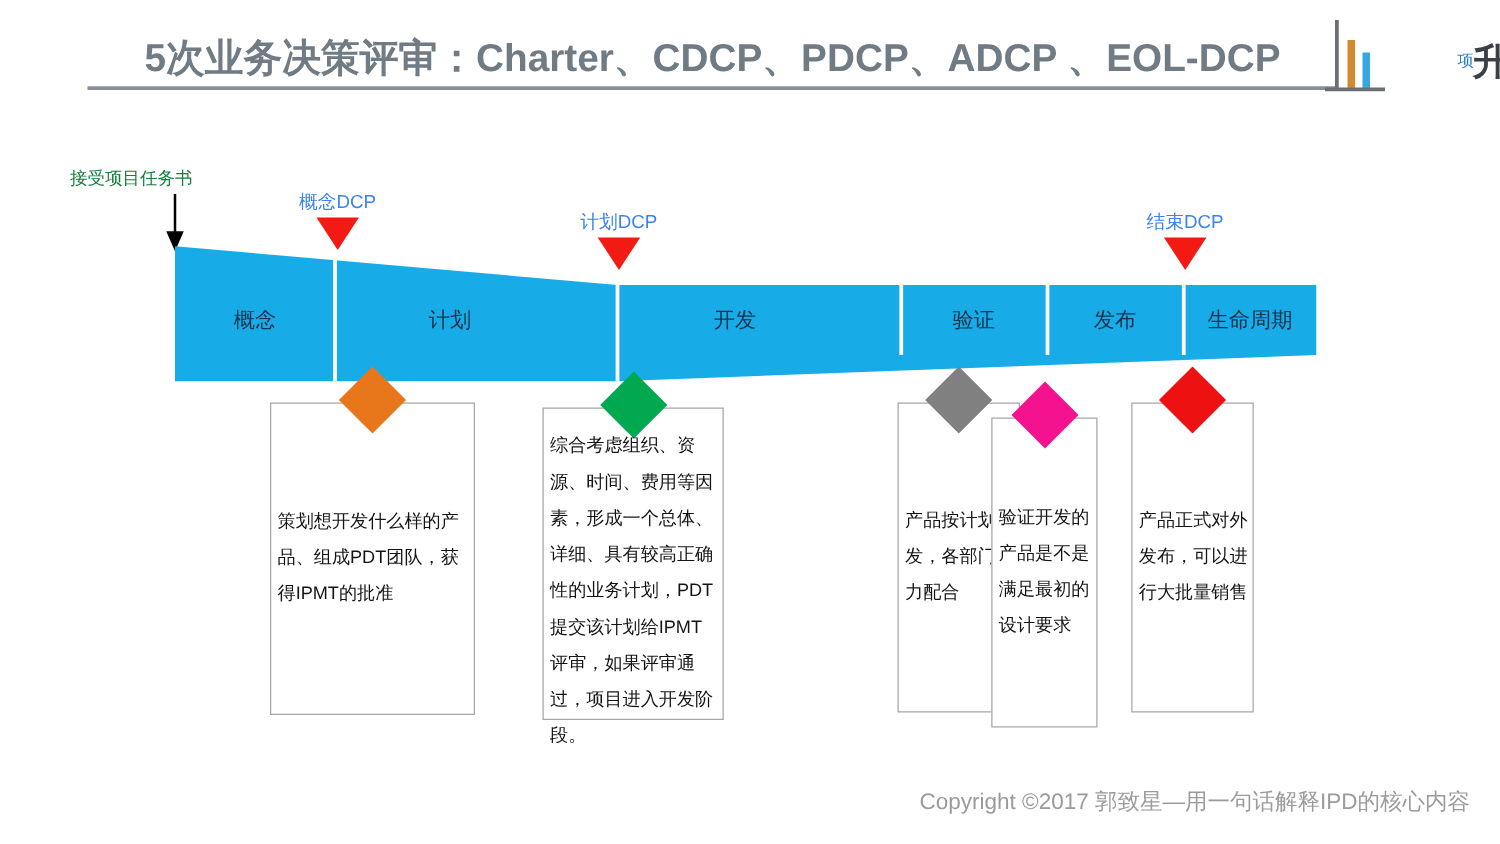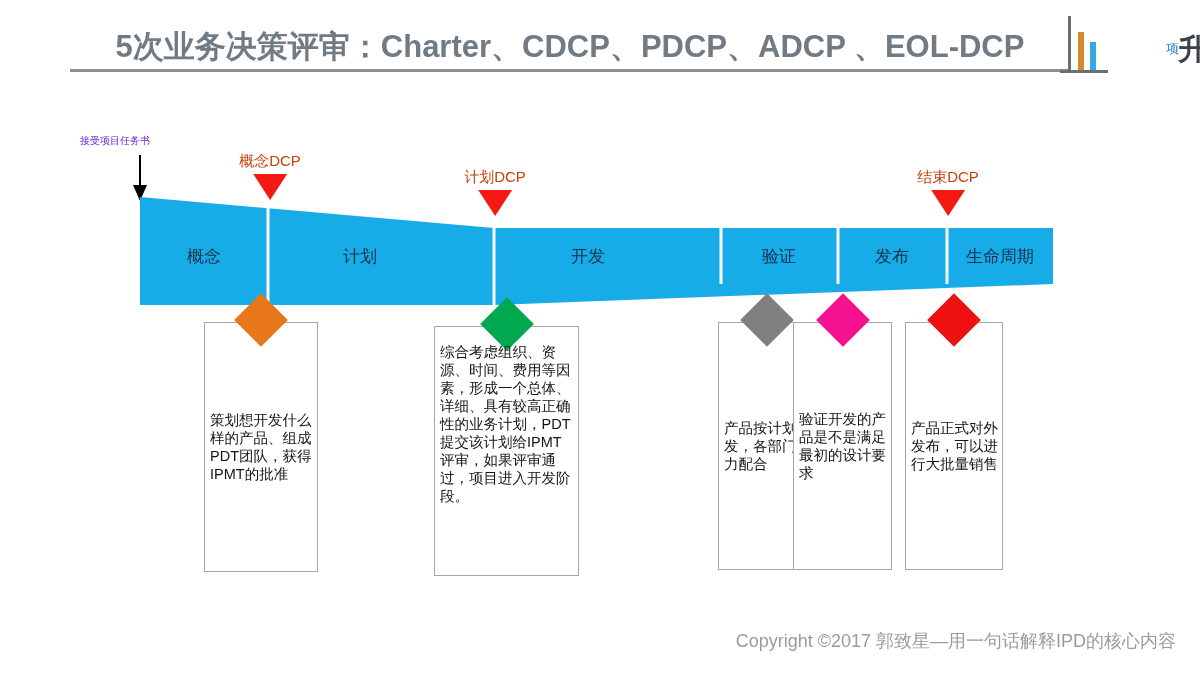--- a/index.html
+++ b/index.html
@@ -38,44 +38,44 @@
 
   .stage-label{
     position:absolute;color:#16314a;font-size:17px;
     text-align:center;white-space:nowrap;
     transform:translate(-50%,-50%);
     font-family:"Liberation Sans","DejaVu Sans",sans-serif;
   }
 
   
   .dcp{position:absolute;transform:translateX(-50%);text-align:center;white-space:nowrap;}
-  .dcp .lbl{font-size:15px;color:#c2410c;margin-bottom:3px;}
+  .dcp .lbl{font-size:15px;color:#3b82f6;margin-bottom:3px;}
   .dcp .tri{
     width:0;height:0;margin:0 auto;
     border-left:17px solid transparent;
     border-right:17px solid transparent;
     border-top:26px solid #f21a12;
   }
 
   
-  .start-note{position:absolute;left:80px;top:134px;font-size:10px;color:#6d28d9;white-space:nowrap;}
+  .start-note{position:absolute;left:56px;top:134px;font-size:14px;color:#15803d;white-space:nowrap;}
   .start-arrow{position:absolute;left:125px;top:155px;width:30px;height:48px;}
 
   
   .box{
     position:absolute;background:#fff;border:1px solid #a6a6a6;
     box-sizing:border-box;
   }
   .box .diamond{
     position:absolute;left:50%;top:-22px;width:38px;height:38px;
     transform:translateX(-50%) rotate(45deg);
   }
   .box .btxt{
     position:absolute;left:5px;right:4px;
-    font-size:14.5px;line-height:18px;color:#141414;
+    font-size:14.5px;line-height:29px;color:#141414;
     font-family:"Liberation Sans","DejaVu Sans",sans-serif;
     white-space:pre-wrap;
   }
   .box.align-mid .btxt{top:50%;transform:translateY(-50%);}
   .box.align-top .btxt{top:16px;}
 
   
   .copyright{
     position:absolute;right:24px;bottom:22px;
     font-size:18px;color:#9b9b9b;white-space:nowrap;
@@ -131,36 +131,36 @@
   </div>
   <div class="dcp" style="left:495px;top:168px;">
     <div class="lbl">计划DCP</div>
     <div class="tri"></div>
   </div>
   <div class="dcp" style="left:948px;top:168px;">
     <div class="lbl">结束DCP</div>
     <div class="tri"></div>
   </div>
 
-  <div class="box align-mid" style="left:204px;top:322px;width:114px;height:250px;">
+  <div class="box align-mid" style="left:216px;top:322px;width:164px;height:250px;">
     <div class="diamond" style="background: rgb(232, 119, 28);"></div>
     <div class="btxt">策划想开发什么样的产品、组成PDT团队，获得IPMT的批准</div>
   </div>
 
   <div class="box align-top" style="left:434px;top:326px;width:145px;height:250px;">
     <div class="diamond" style="background: rgb(0, 169, 79);"></div>
     <div class="btxt">综合考虑组织、资源、时间、费用等因素，形成一个总体、详细、具有较高正确性的业务计划，PDT提交该计划给IPMT评审，如果评审通过，项目进入开发阶段。</div>
   </div>
 
   <div class="box align-mid" style="left:678px;top:322px;width:98px;height:248px;margin-left:40px;">
     <div class="diamond" style="background: rgb(128, 128, 128);"></div>
     <div class="btxt">产品按计划研发，各部门全力配合</div>
   </div>
 
-  <div class="box align-mid" style="left:793px;top:322px;width:99px;height:248px;">
+  <div class="box align-mid" style="left:793px;top:334px;width:85px;height:248px;">
     <div class="diamond" style="background: rgb(245, 18, 143);"></div>
     <div class="btxt">验证开发的产品是不是满足最初的设计要求</div>
   </div>
 
   <div class="box align-mid" style="left:905px;top:322px;width:98px;height:248px;">
     <div class="diamond" style="background: rgb(238, 17, 17);"></div>
     <div class="btxt">产品正式对外发布，可以进行大批量销售</div>
   </div>
 
   <div class="copyright">Copyright ©2017 郭致星—用一句话解释IPD的核心内容</div>

